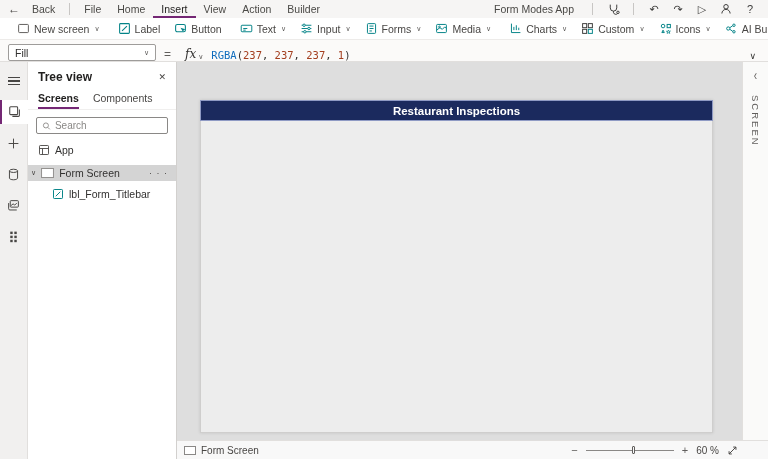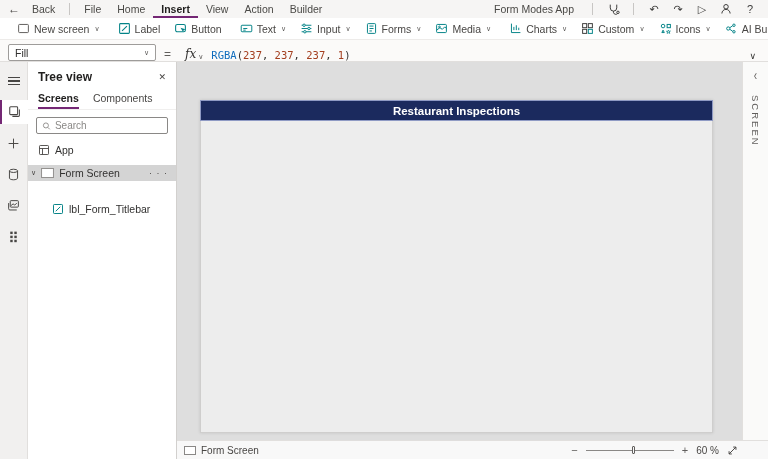--- a/index.html
+++ b/index.html
@@ -6,21 +6,21 @@
   html,body { width:768px; height:459px; overflow:hidden;
     font-family:"Liberation Sans", sans-serif; background:#fff; }
   .glyph { display:inline-block; }
 
   
   .menubar { position:absolute; top:0; left:0; right:0; height:18px;
     background:#f6f5f4; display:flex; align-items:center; font-size:10.5px;
     color:#4a4946; padding:0 8px; }
   .menubar .back-arrow { font-size:12px; color:#4a4946; margin-right:4px; }
   .mb-item { padding:0 8px; cursor:default; height:18px; display:flex; align-items:center; }
-  .mb-item.active { font-weight:bold; color:#201f1e; border-bottom:2px solid #742774; padding-top:2px; }
+  .mb-item.active { font-weight:normal; color:#201f1e; border-bottom:2px solid #742774; padding-top:2px; }
   .mb-sep { width:1px; height:12px; background:#c8c6c4; margin:0 6px; }
   .mb-right { margin-left:auto; display:flex; align-items:center; gap:4px; }
   .mb-appname { margin-right:8px; color:#4a4946; }
   .mb-iconbtn { width:20px; height:16px; display:flex; align-items:center; justify-content:center;
     color:#3b3a39; font-size:11px; }
 
   
   .ribbon { position:absolute; top:18px; left:0; right:0; height:22px; background:#ffffff;
     display:flex; align-items:center; font-size:10.5px; color:#484644; padding:0 10px;
     border-bottom:1px solid #edebe9; }
@@ -63,21 +63,21 @@
   .tp-tab.active { color:#201f1e; font-weight:bold; border-bottom:2px solid #742774; }
   .tp-search { margin:7px 8px; height:17px; border:1px solid #8a8886; border-radius:2px; background:#fff;
     display:flex; align-items:center; padding:0 5px; gap:4px; }
   .tp-search input { border:none; outline:none; width:100%; font-size:10px; font-family:inherit; color:#323130; background:transparent; }
   .tp-search input::placeholder { color:#8a8886; }
   .tree-row { display:flex; align-items:center; height:17px; gap:5px; }
   .row-app { padding-left:10px; margin-top:2px; height:18px; }
   .row-screen { padding-left:3px; background:#d4d4d4; height:16px; margin-top:6px; }
   .row-screen .t-chev { font-size:7px; color:#484644; }
   .row-ellipsis { margin-left:auto; padding-right:8px; color:#484644; letter-spacing:1px; font-size:9px; }
-  .row-child { padding-left:24px; margin-top:19px; }
+  .row-child { padding-left:24px; margin-top:4px; }
 
   
   .canvas { position:absolute; top:62px; left:177px; right:0; bottom:0; background:#dedede; }
   .screen { position:absolute; left:23px; top:38px; width:513px; height:333px; background:#ededed;
     border:1px solid #cfcecd; box-shadow:0 0 3px rgba(0,0,0,0.12); }
   .screen-titlebar { height:19px; background:#1b2a5e; display:flex; align-items:center; justify-content:center;
     outline:1px solid #8f9ac4; outline-offset:0; }
   .screen-titlebar span { color:#ffffff; font-size:11.5px; font-weight:bold; }
 
   

